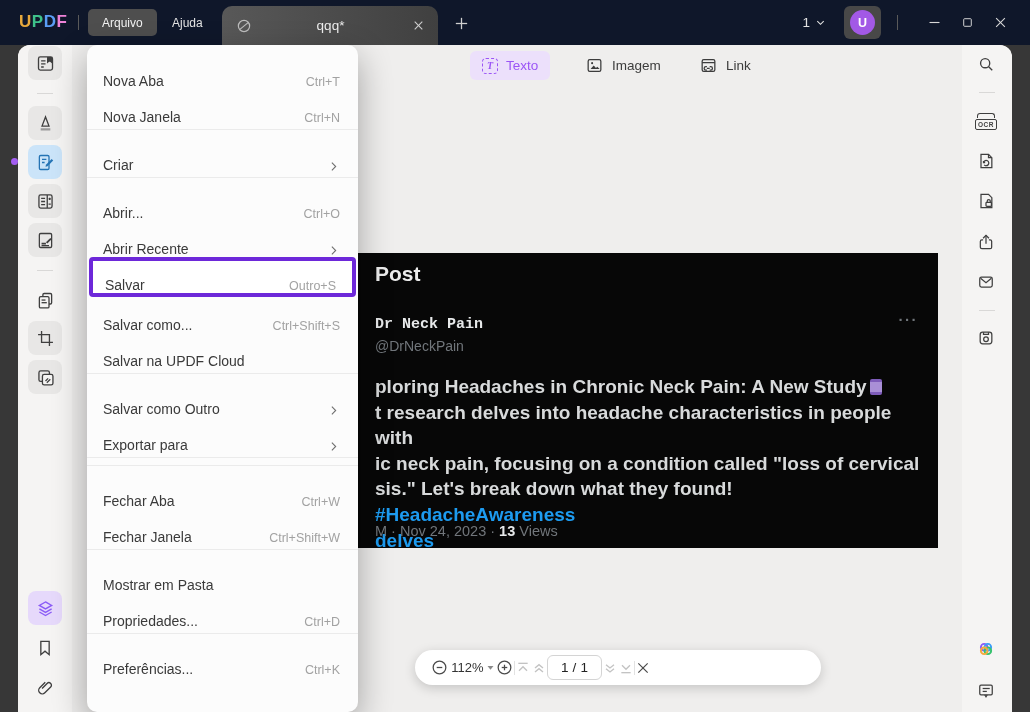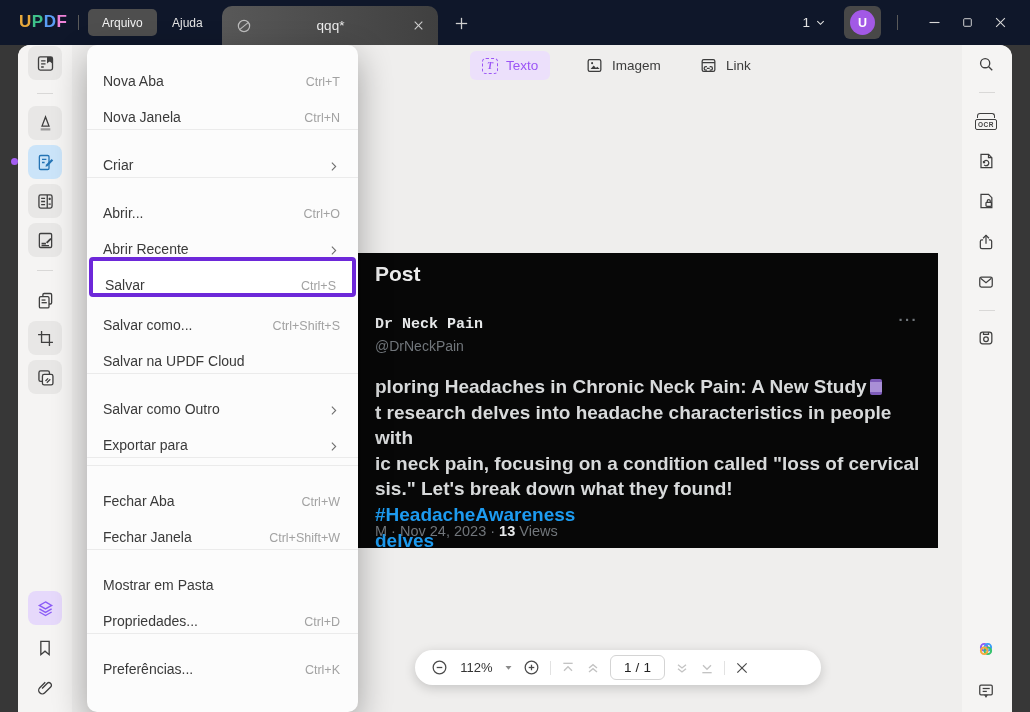--- a/index.html
+++ b/index.html
@@ -67,21 +67,21 @@
   
   .filemenu { position:absolute; left:87px; top:45px; width:271px; height:667px; background:#fcfcfc; border-radius:10px; box-shadow:0 12px 34px rgba(0,0,0,.33); padding-top:8px; z-index:50; }
   .mrow { height:36px; display:flex; align-items:flex-end; padding:0 18px 0 16px; font-size:14px; color:#3a3a3a; }
   .mrow .mlabel { white-space:nowrap; }
   .mrow .msc { margin-left:auto; color:#a2a2a2; font-size:12.5px; }
   .mrow .mchev { margin-left:auto; color:#6f6f6f; display:flex; }
   .mrow.hl { margin:0 2px; border:4px solid #6d28d9; border-radius:4px; height:40px; padding:0 16px 0 12px; background:#fff; }
   .msep { margin:4px 0; border-top:1px solid #ebebeb; height:4px; }
 
   
-  .zoombar { position:absolute; left:415px; top:650px; width:406px; height:35px; background:#ffffff; border-radius:18px; box-shadow:0 3px 12px rgba(0,0,0,.18); display:flex; align-items:center; padding:0 15px; gap:9px; z-index:40; }
+  .zoombar { position:absolute; left:415px; top:650px; width:406px; height:35px; background:#ffffff; border-radius:18px; box-shadow:0 3px 12px rgba(0,0,0,.18); display:flex; align-items:center; padding:0 15px; z-index:40; }
   .zb-ico { display:flex; align-items:center; justify-content:center; color:#4a4a4a; }
   .zb-ico.disabled { color:#c3c3c3; }
   .zoom-level { font-size:13px; color:#333; width:37px; text-align:center; }
   .zb-caret { color:#8a8a8a; display:flex; }
   .zb-sep { width:1px; height:14px; background:#e2e2e2; }
   .page-box { width:55px; height:25px; border:1px solid #d4d4d4; border-radius:6px; display:flex; align-items:center; justify-content:center; gap:4px; font-size:13.5px; color:#222; background:#fff; }
 
   svg { display:block; }
 </style>
 </head>
@@ -368,21 +368,21 @@
     <div class="mrow">
       <span class="mlabel">Abrir Recente</span>
       <span class="mchev">
         <svg viewBox="0 0 24 24" width="13" height="13" fill="none" stroke="currentColor" stroke-width="2">
           <polyline points="9,5 16,12 9,19"></polyline>
         </svg>
       </span>
     </div>
     <div class="mrow hl">
       <span class="mlabel">Salvar</span>
-      <span class="msc">Ctrl+S</span>
+      <span class="msc">Outro+S</span>
     </div>
     <div class="mrow">
       <span class="mlabel">Salvar como...</span>
       <span class="msc">Ctrl+Shift+S</span>
     </div>
     <div class="mrow">
       <span class="mlabel">Salvar na UPDF Cloud</span>
     </div>
     <div class="msep"></div>
     <div class="mrow">

